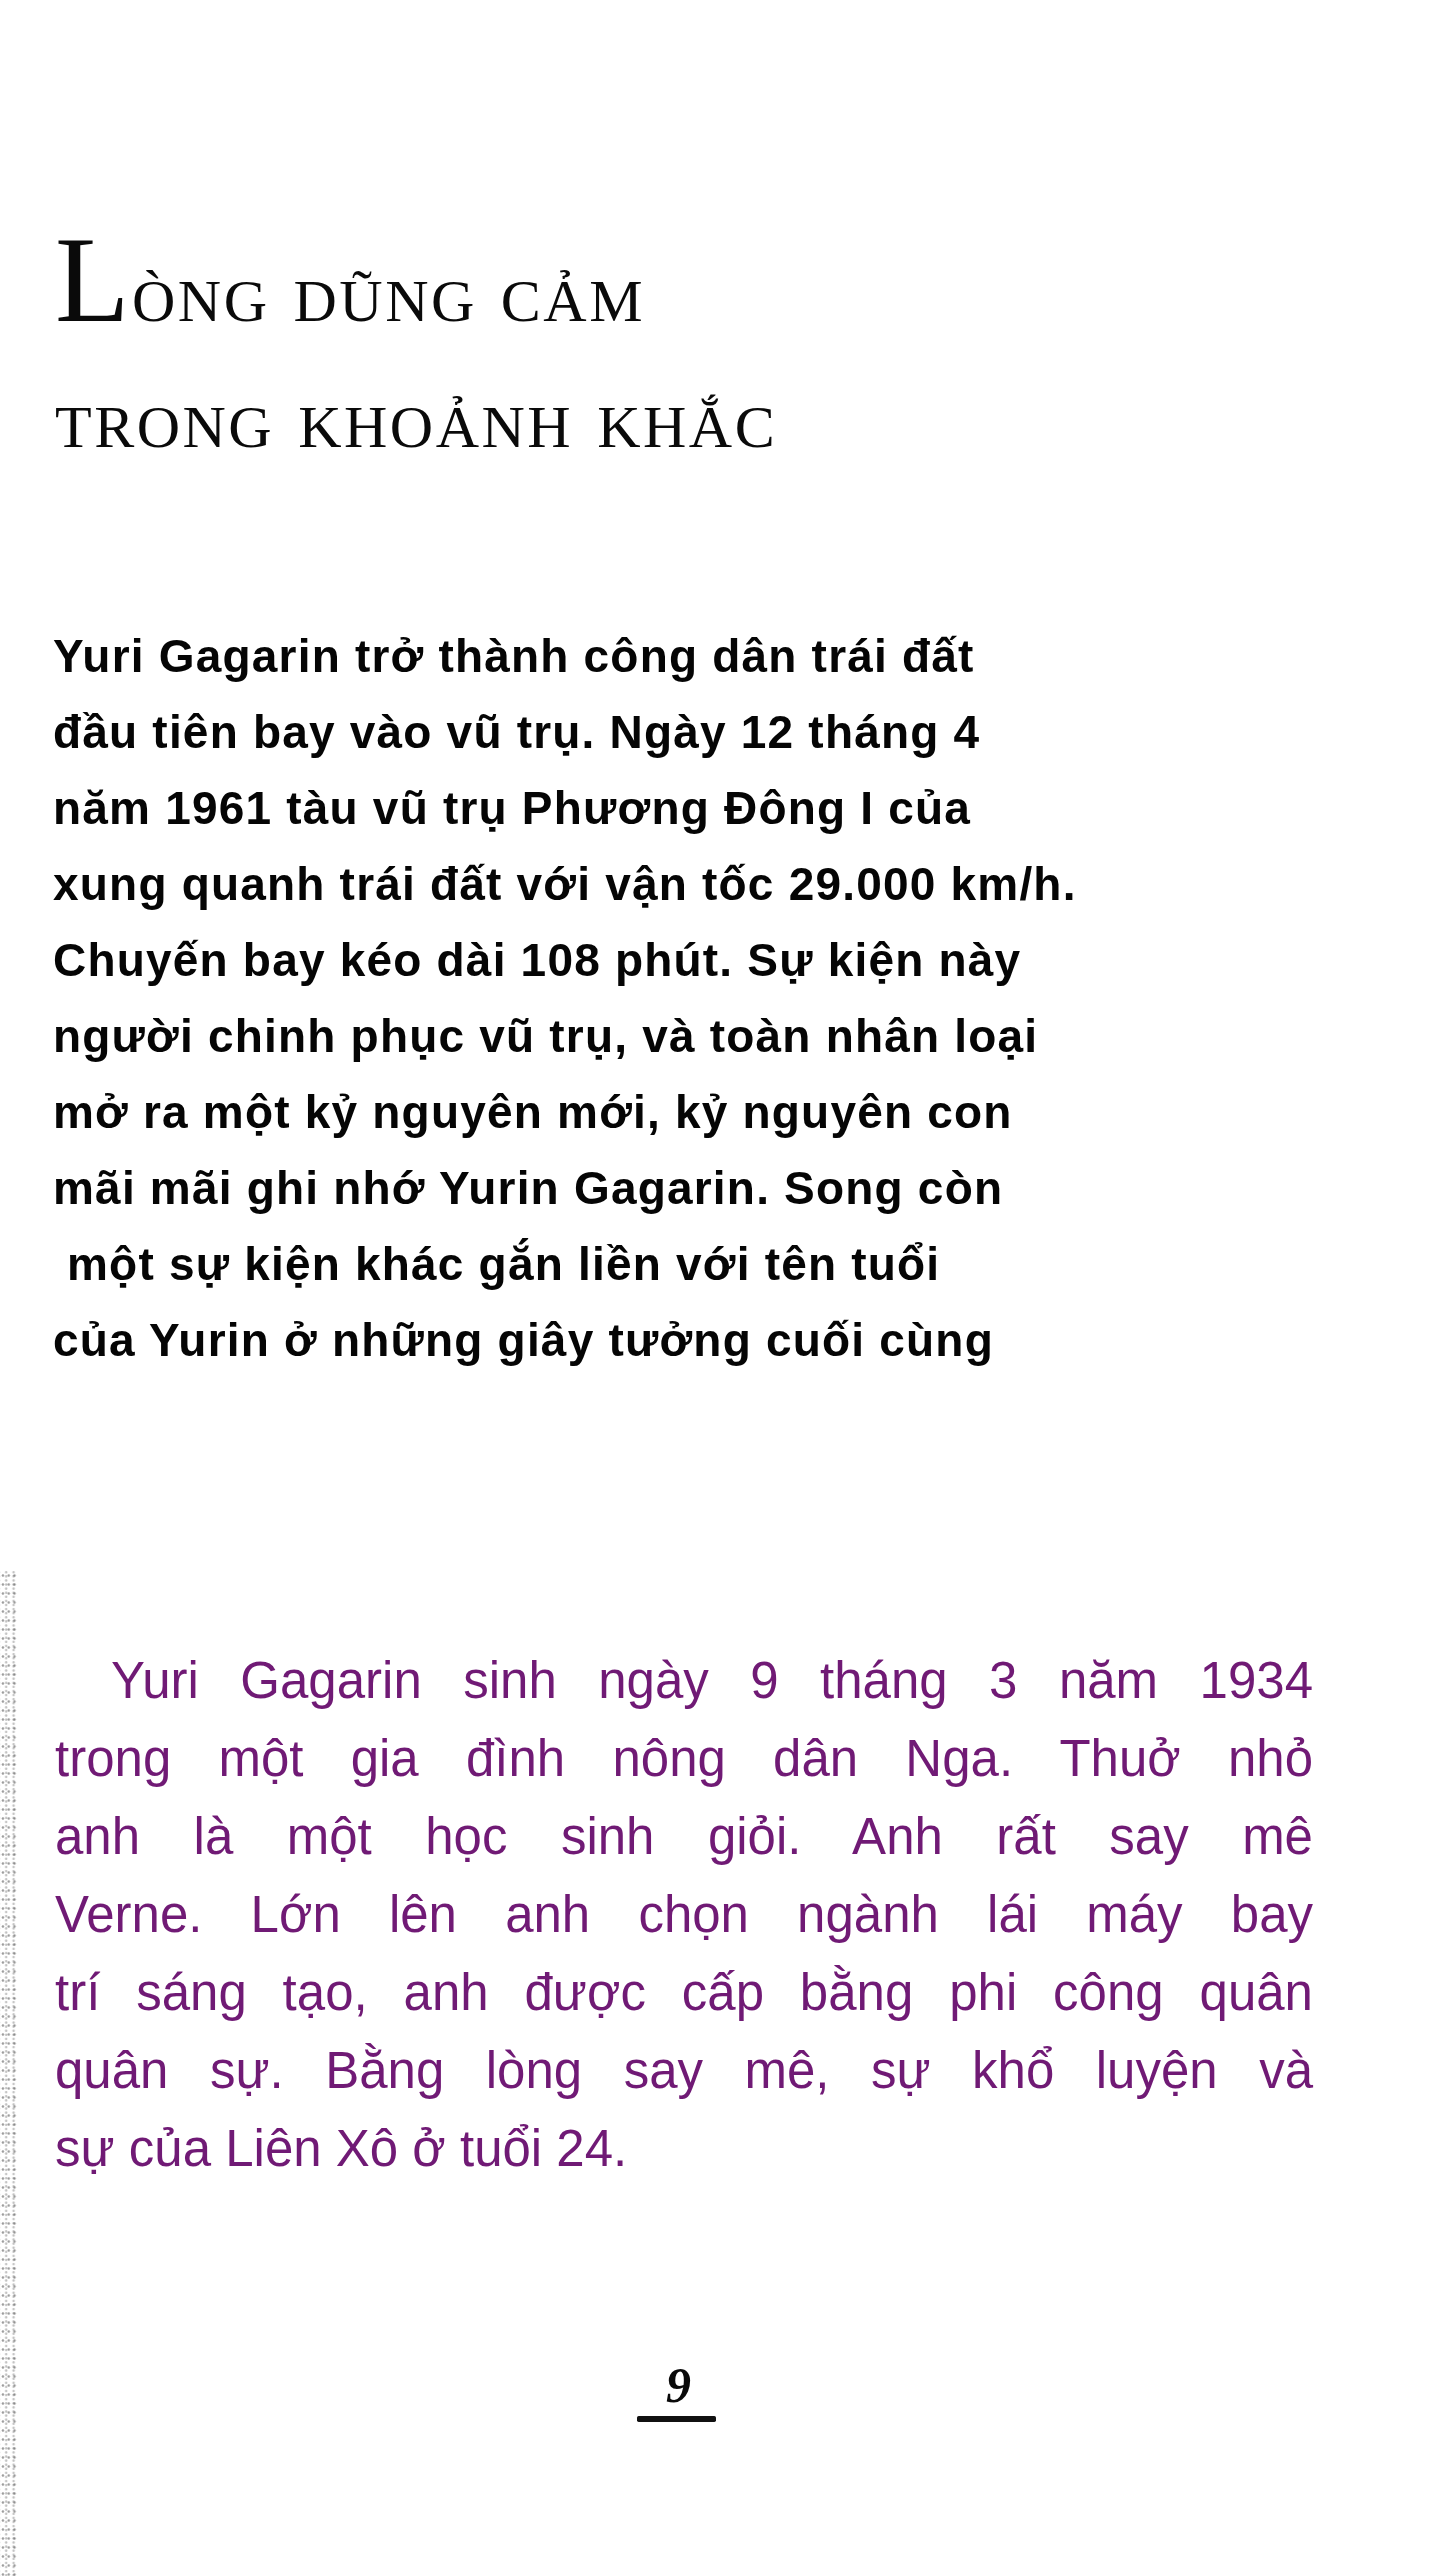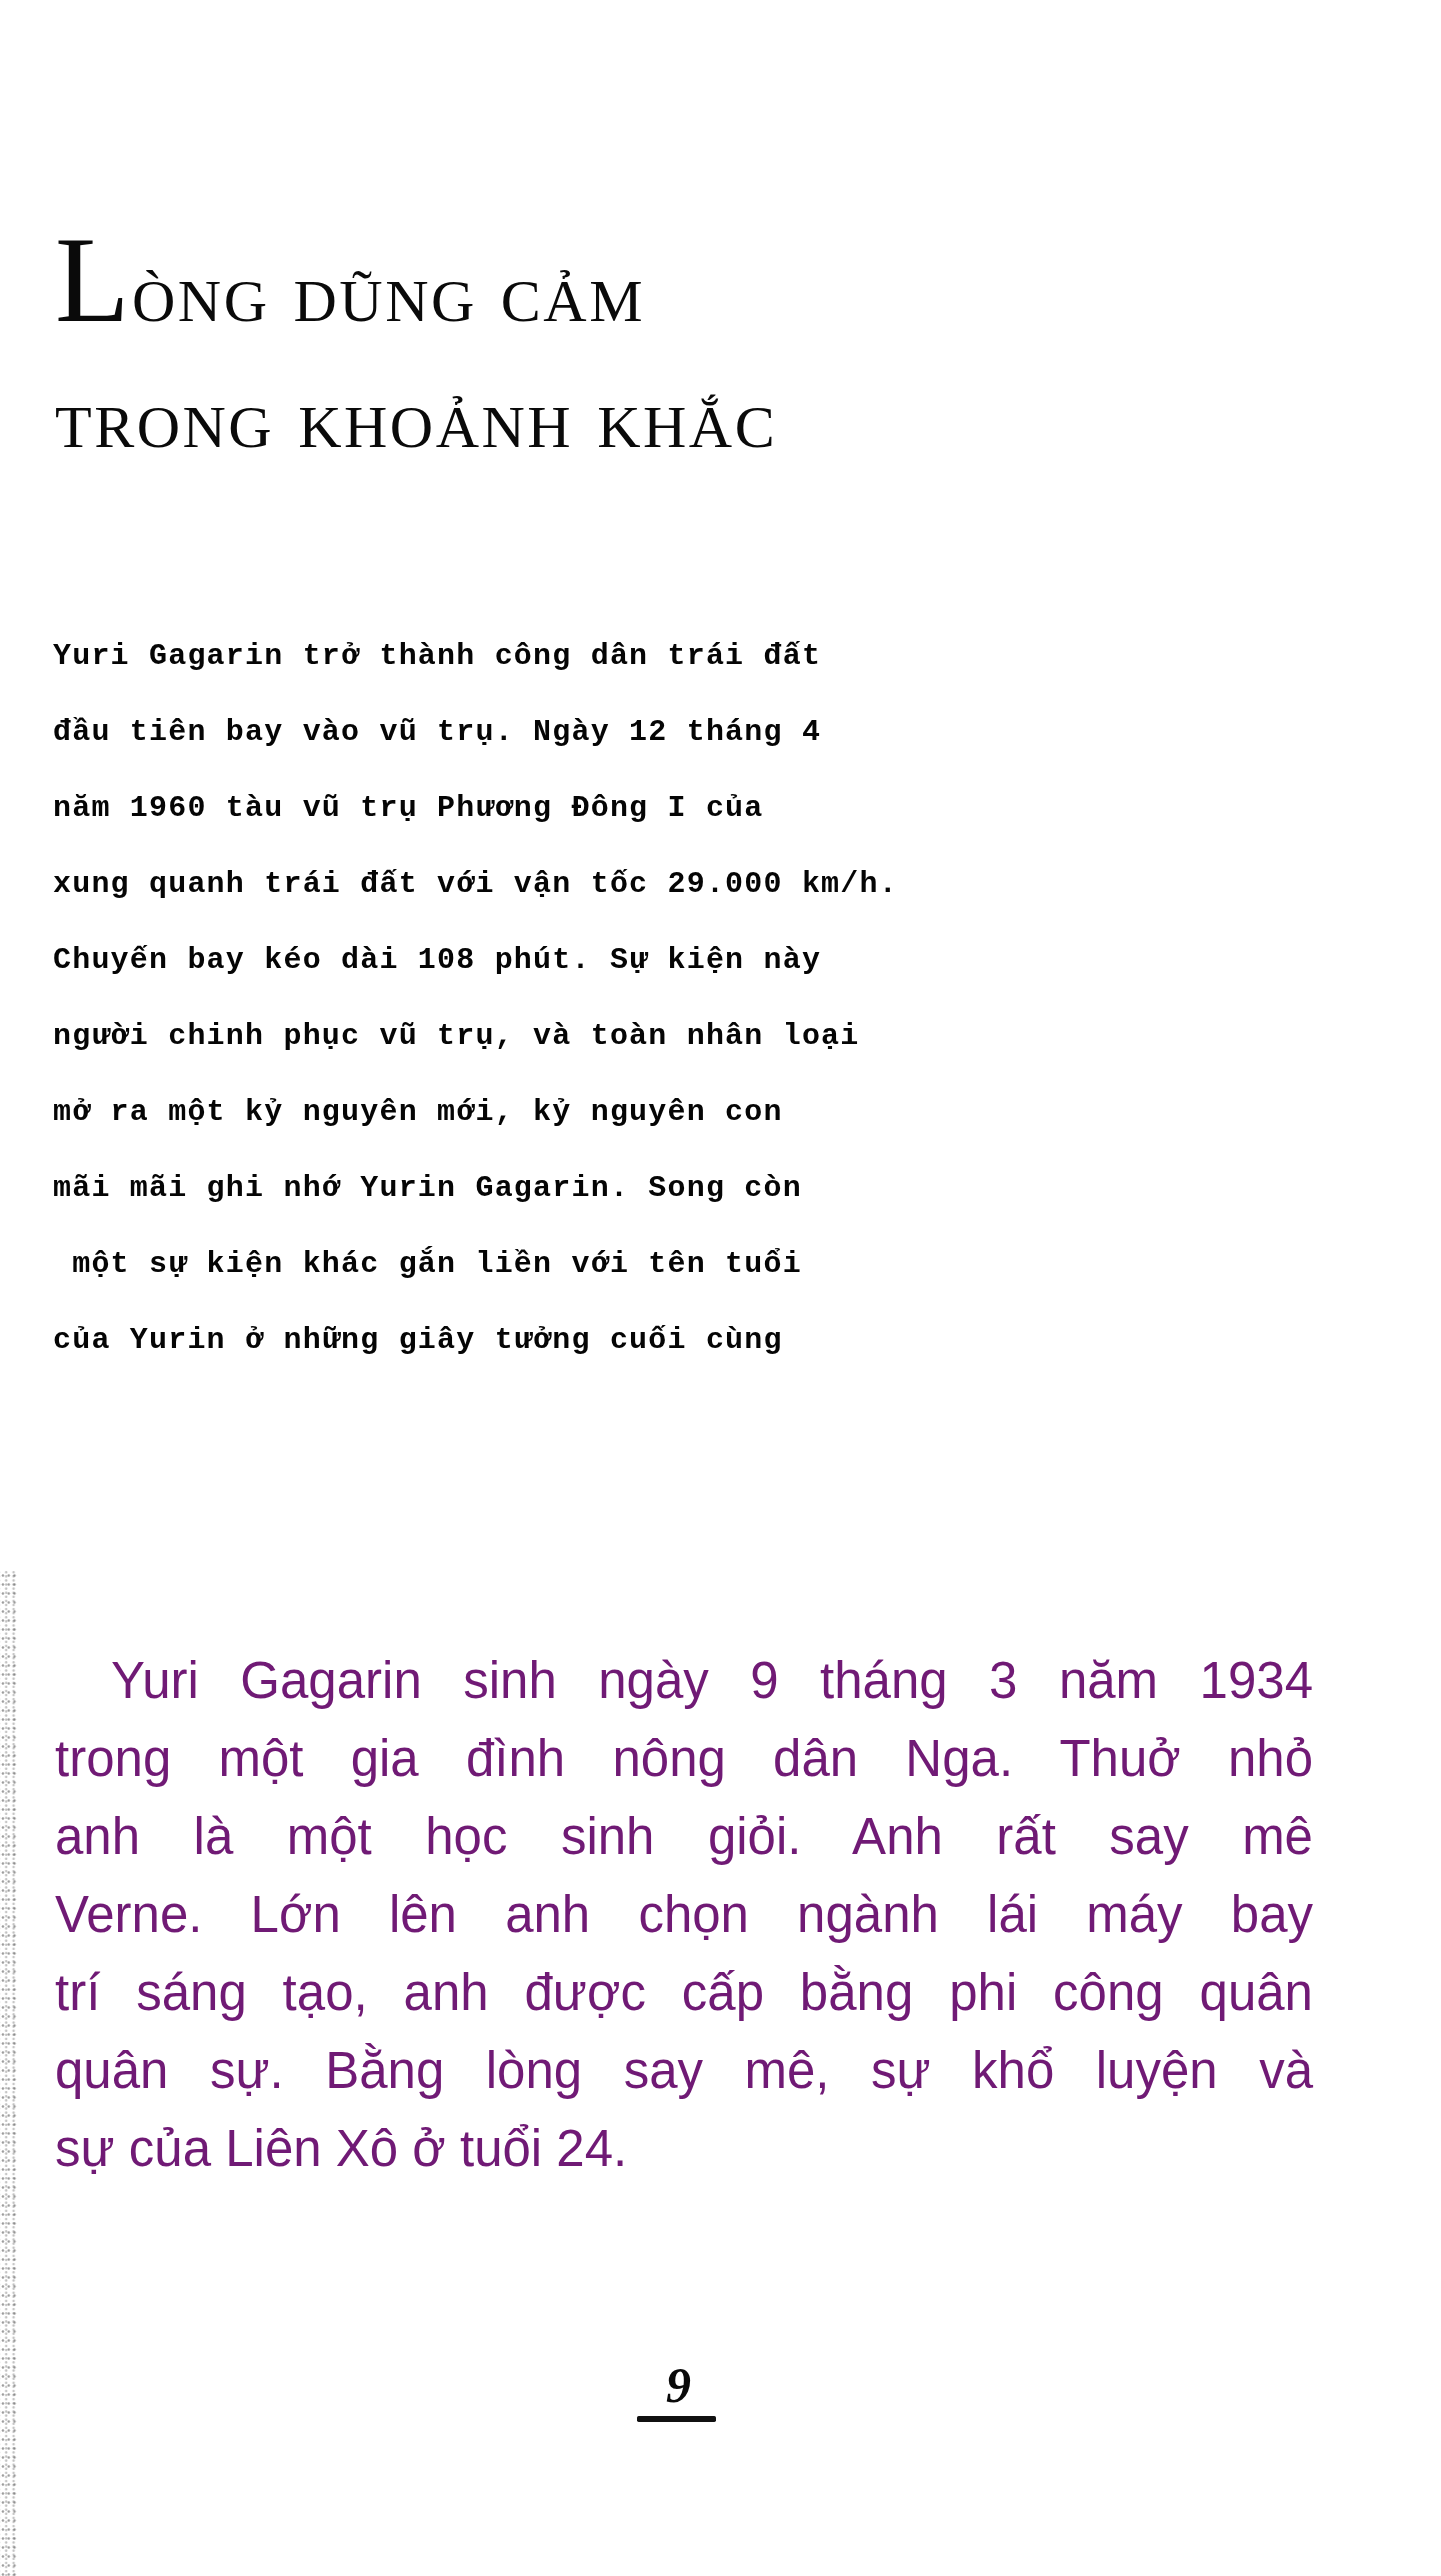--- a/index.html
+++ b/index.html
@@ -53,23 +53,23 @@
     }
     .title-line {
       display: block;
       white-space: nowrap;
     }
     .intro {
       position: absolute;
       left: 53px;
       top: 618px;
       width: 1290px;
-      font-family: Liberation Mono, monospace;
+      font-family: Liberation Sans, sans-serif;
       font-weight: bold;
-      font-size: 30px;
+      font-size: 46px;
       line-height: 76px;
       letter-spacing: 1.2px;
       color: #050505;
     }
     .intro .line {
       display: block;
       white-space: nowrap;
     }
     .body-text {
       position: absolute;
@@ -124,21 +124,21 @@
   <div class="binding-edge"></div>
 
   <h1 class="title">
     <span class="title-line"><span class="cap">L</span><span>òng dũng cảm</span></span>
     <span class="title-line">trong khoảnh khắc</span>
   </h1>
 
   <div class="intro">
     <span class="line">Yuri Gagarin trở thành công dân trái đất</span>
     <span class="line">đầu tiên bay vào vũ trụ. Ngày 12 tháng 4</span>
-    <span class="line">năm 1960 tàu vũ trụ Phương Đông I của</span>
+    <span class="line">năm 1961 tàu vũ trụ Phương Đông I của</span>
     <span class="line">xung quanh trái đất với vận tốc 29.000 km/h.</span>
     <span class="line">Chuyến bay kéo dài 108 phút. Sự kiện này</span>
     <span class="line">người chinh phục vũ trụ, và toàn nhân loại</span>
     <span class="line">mở ra một kỷ nguyên mới, kỷ nguyên con</span>
     <span class="line">mãi mãi ghi nhớ Yurin Gagarin. Song còn</span>
     <span class="line" style="white-space:pre;"> một sự kiện khác gắn liền với tên tuổi</span>
     <span class="line">của Yurin ở những giây tưởng cuối cùng</span>
   </div>
 
   <div class="body-text">

